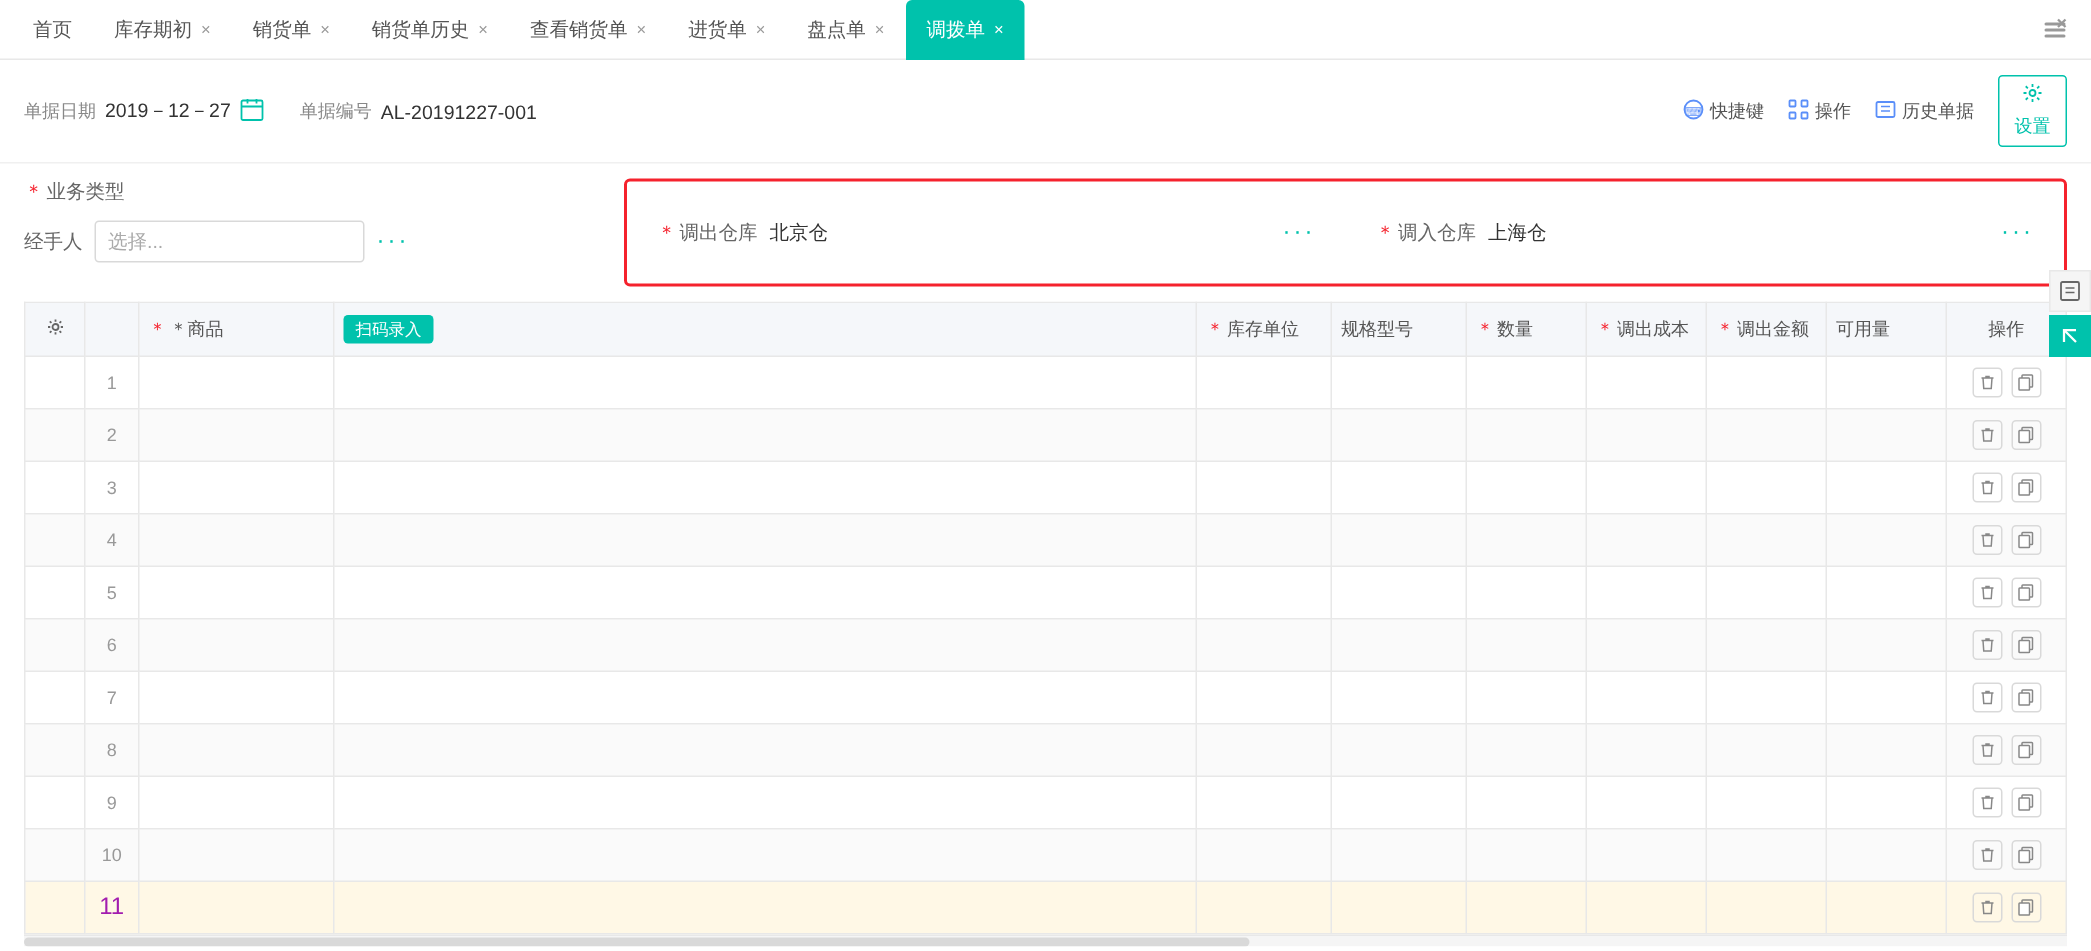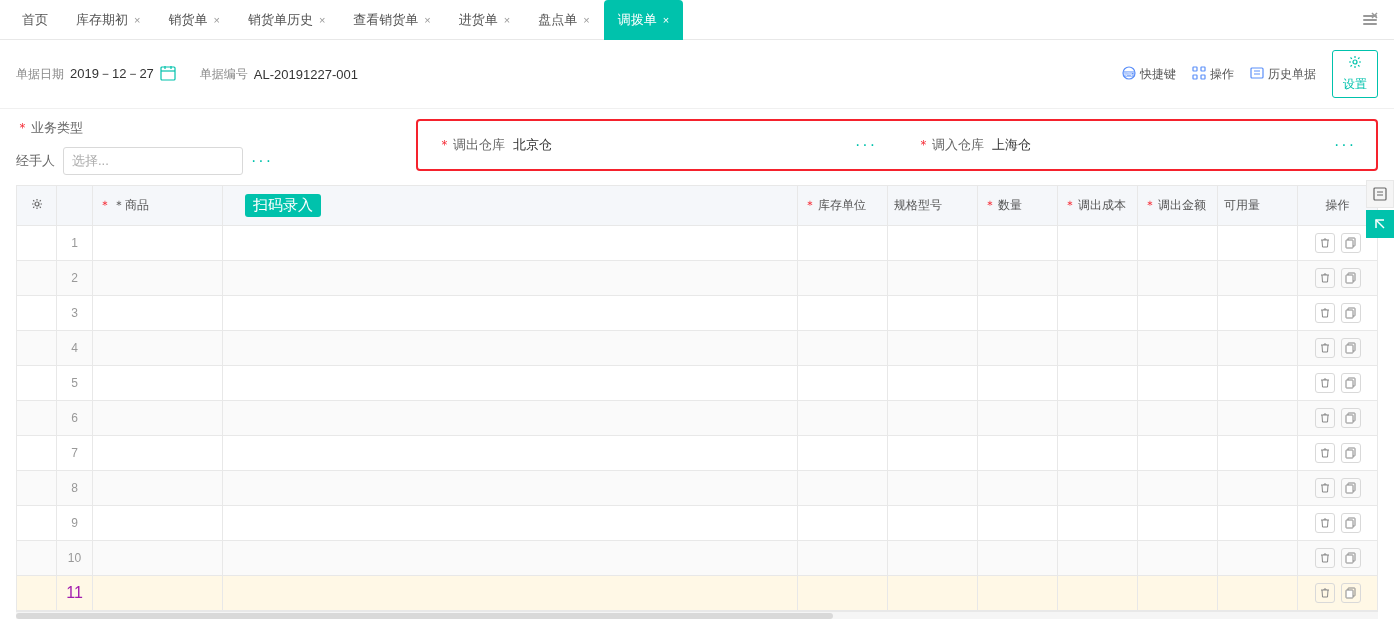--- a/index.html
+++ b/index.html
@@ -135,21 +135,21 @@
     }
     .form-select-value { flex: 1; }
     .form-select-arrow { color: #aaa; font-size: 11px; }
     .form-placeholder { color: #aaa; }
     .more-dots { color: #00c2ac; cursor: pointer; font-size: 16px; letter-spacing: 2px; }
 
     
     .warehouse-box {
       border: 2px solid #f5222d;
       border-radius: 4px;
-      padding: 15px 20px;
+      padding: 25px 20px;
       margin-left: 20px;
       flex: 1;
       display: flex;
       align-items: center;
       gap: 40px;
     }
     .warehouse-field {
       display: flex;
       align-items: center;
       gap: 8px;
@@ -199,25 +199,24 @@
     .col-cost { width: 80px; }
     .col-amount { width: 80px; }
     .col-avail { width: 80px; }
     .col-op { width: 80px; text-align: center; }
     
     .scan-btn {
       background: #00c2ac;
       color: #fff;
       padding: 2px 8px;
       border-radius: 3px;
-      font-size: 15px;
+      font-size: 11px;
       cursor: pointer;
       white-space: nowrap;
       display: inline-block;
-      margin-left: 16px;
     }
     
     .op-icons {
       display: flex;
       align-items: center;
       justify-content: center;
       gap: 6px;
     }
     .op-icon {
       width: 20px;

